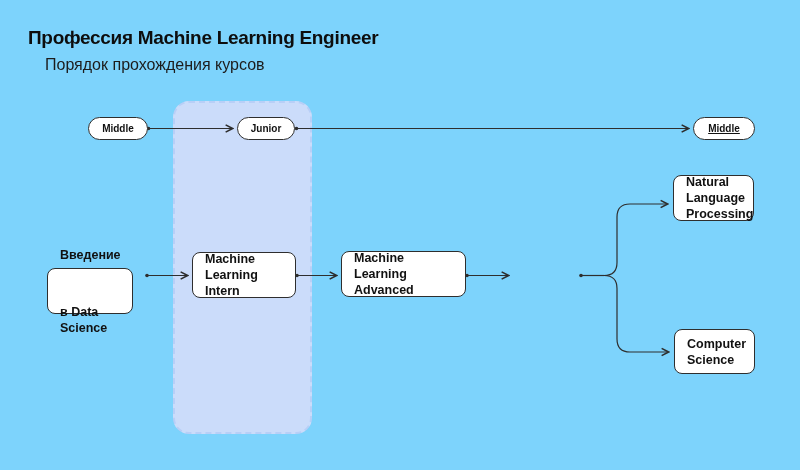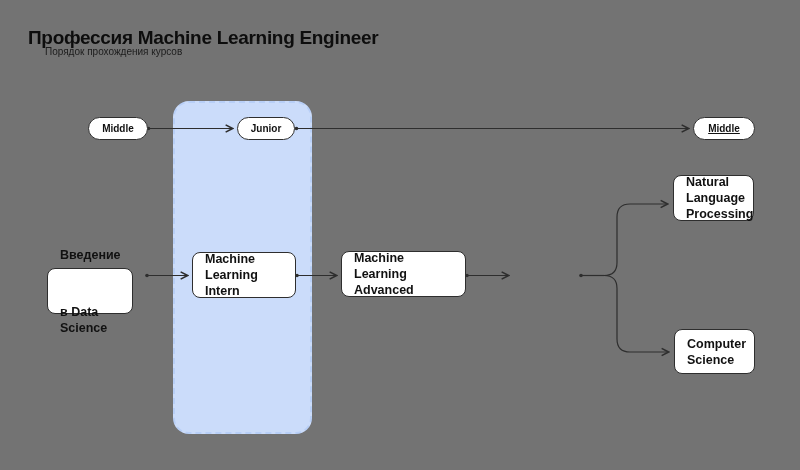--- a/index.html
+++ b/index.html
@@ -2,37 +2,37 @@
 <html><head>
 <meta charset="utf-8">
 <style>
   * { margin: 0; padding: 0; box-sizing: border-box; }
   html, body { background: #ffffff; }
   body { font-family: "Liberation Sans", sans-serif; }
   .screen {
     position: relative;
     width: 800px;
     height: 470px;
-    background: #737373;
+    background: #7dd3fc;
     overflow: hidden;
   }
   .page-title {
     position: absolute;
     left: 28px;
     top: 27px;
     font-size: 19px;
     font-weight: bold;
     letter-spacing: -0.3px;
     color: #0d0d0d;
   }
   .page-subtitle {
     position: absolute;
     left: 28px;
-    top: 46px;
-    font-size: 10px;
+    top: 56px;
+    font-size: 16px;
     color: #1c1c1c;
     padding-left: 17px;
   }
   .highlight-band {
     position: absolute;
     left: 173px;
     top: 101px;
     width: 139px;
     height: 333px;
     background: #cbdcfa;

